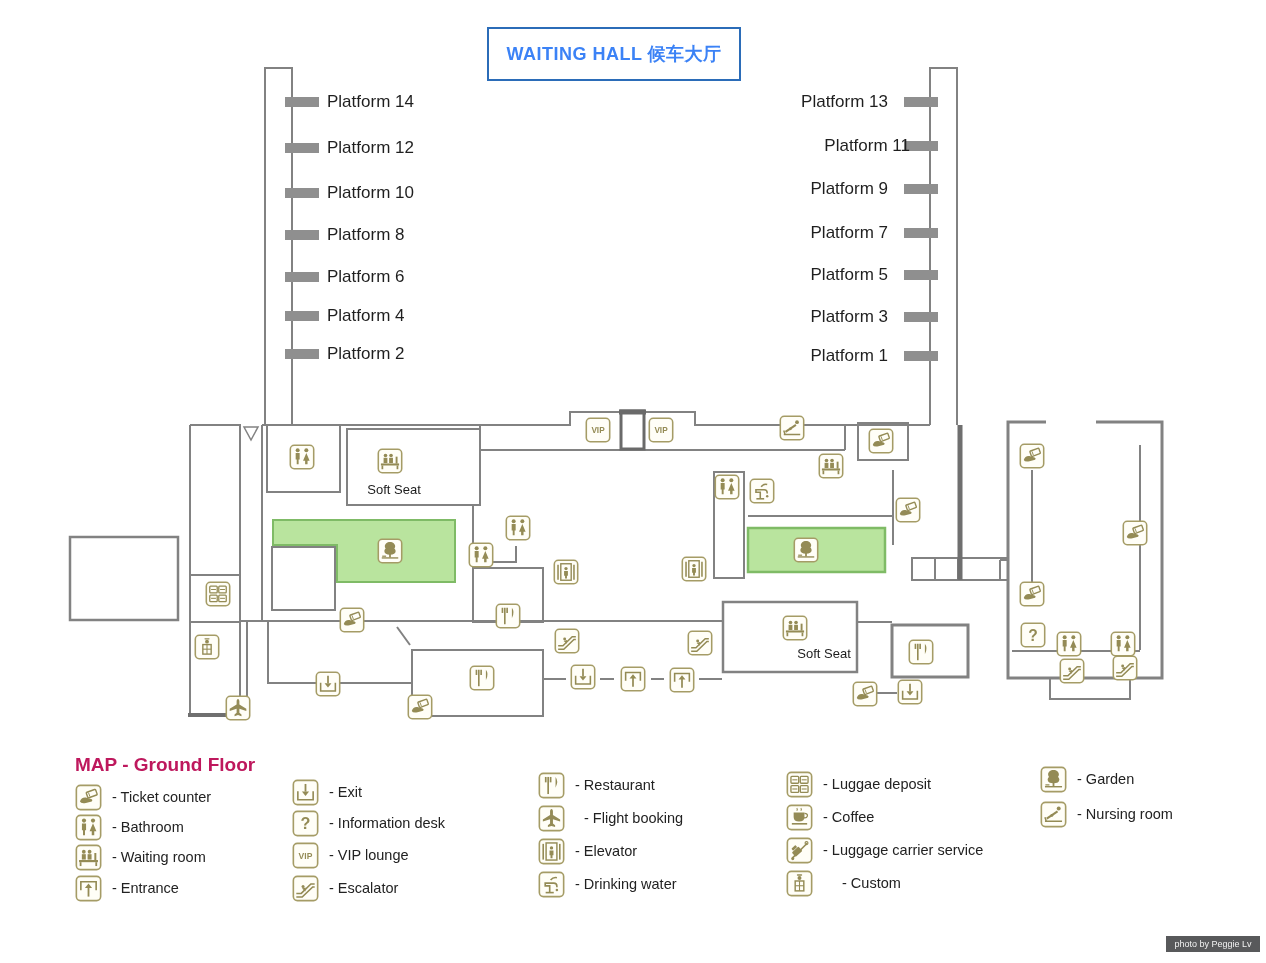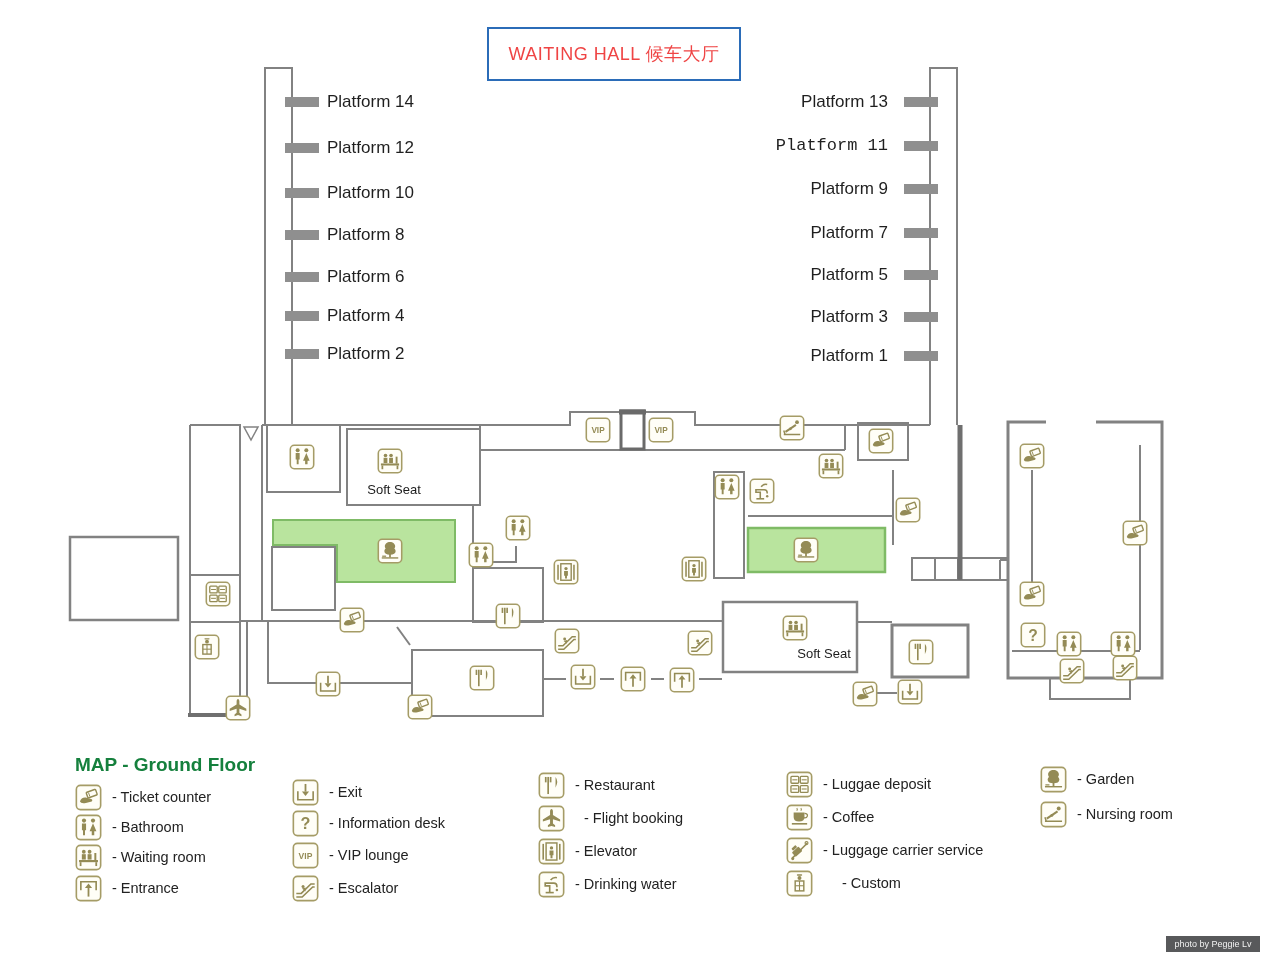--- a/index.html
+++ b/index.html
@@ -1,26 +1,26 @@
 <!DOCTYPE html>
 <html><head>
 <meta charset="utf-8">
 <style>
   html,body{margin:0;padding:0;background:#ffffff;}
   .stage{position:relative;width:1266px;height:963px;background:#ffffff;overflow:hidden;
          font-family:"Liberation Sans",sans-serif;}
   .titlebox{position:absolute;border:2.5px solid #2b6cb8;display:flex;flex-direction:column;
-            align-items:center;justify-content:center;color:#ef4444;font-weight:normal;
+            align-items:center;justify-content:center;color:#3b82f6;font-weight:bold;
             background:#fff;text-align:center;}
   #waiting-hall-box{left:487px;top:27px;width:250px;height:50px;font-size:18px;letter-spacing:.5px;}
   #ticketing-hall-box{left:988px;top:352px;width:189px;height:60px;font-size:16px;line-height:21px;}
   .platform-label{position:absolute;font-size:17px;color:#1f1f1f;line-height:22px;white-space:nowrap;}
   .platform-bar{position:absolute;width:34px;height:10px;background:#8f8f8f;}
   .map-label{position:absolute;transform:translateX(-50%);font-size:13px;color:#1c1c1c;white-space:nowrap;}
-  #legend-title{position:absolute;left:75px;top:754px;font-size:19px;font-weight:bold;color:#15803d;}
+  #legend-title{position:absolute;left:75px;top:754px;font-size:19px;font-weight:bold;color:#be185d;}
   .legend-icon{position:absolute;}
   .legend-label{position:absolute;font-size:14.5px;color:#222;line-height:20px;white-space:nowrap;}
   #watermark{position:absolute;left:1166px;top:936px;width:94px;height:16px;background:#58595b;
              color:#f2f2f2;font-size:9px;line-height:16px;text-align:center;}
   svg .ib{fill:#fffef7;stroke:#a59c66;stroke-width:1.8;}
   svg text{font-family:"Liberation Sans",sans-serif;}
 </style>
 </head>
 <body>
 
@@ -281,21 +281,21 @@
       <div class="platform-label" style="top: 224px; left: 327px;">Platform 8</div>
       <div class="platform-bar" style="left: 285px; top: 272px;"></div>
       <div class="platform-label" style="top: 266px; left: 327px;">Platform 6</div>
       <div class="platform-bar" style="left: 285px; top: 311px;"></div>
       <div class="platform-label" style="top: 305px; left: 327px;">Platform 4</div>
       <div class="platform-bar" style="left: 285px; top: 349px;"></div>
       <div class="platform-label" style="top: 343px; left: 327px;">Platform 2</div>
       <div class="platform-bar" style="left: 904px; top: 97px;"></div>
       <div class="platform-label" style="top: 91px; right: 378px;">Platform 13</div>
       <div class="platform-bar" style="left: 904px; top: 141px;"></div>
-      <div class="platform-label" style="top: 135px; right: 378px; font-family: Liberation Mono, monospace;">Platform 11</div>
+      <div class="platform-label" style="top: 135px; right: 356px;">Platform 11</div>
       <div class="platform-bar" style="left: 904px; top: 184px;"></div>
       <div class="platform-label" style="top: 178px; right: 378px;">Platform 9</div>
       <div class="platform-bar" style="left: 904px; top: 228px;"></div>
       <div class="platform-label" style="top: 222px; right: 378px;">Platform 7</div>
       <div class="platform-bar" style="left: 904px; top: 270px;"></div>
       <div class="platform-label" style="top: 264px; right: 378px;">Platform 5</div>
       <div class="platform-bar" style="left: 904px; top: 312px;"></div>
       <div class="platform-label" style="top: 306px; right: 378px;">Platform 3</div>
       <div class="platform-bar" style="left: 904px; top: 351px;"></div>
       <div class="platform-label" style="top: 345px; right: 378px;">Platform 1</div>

